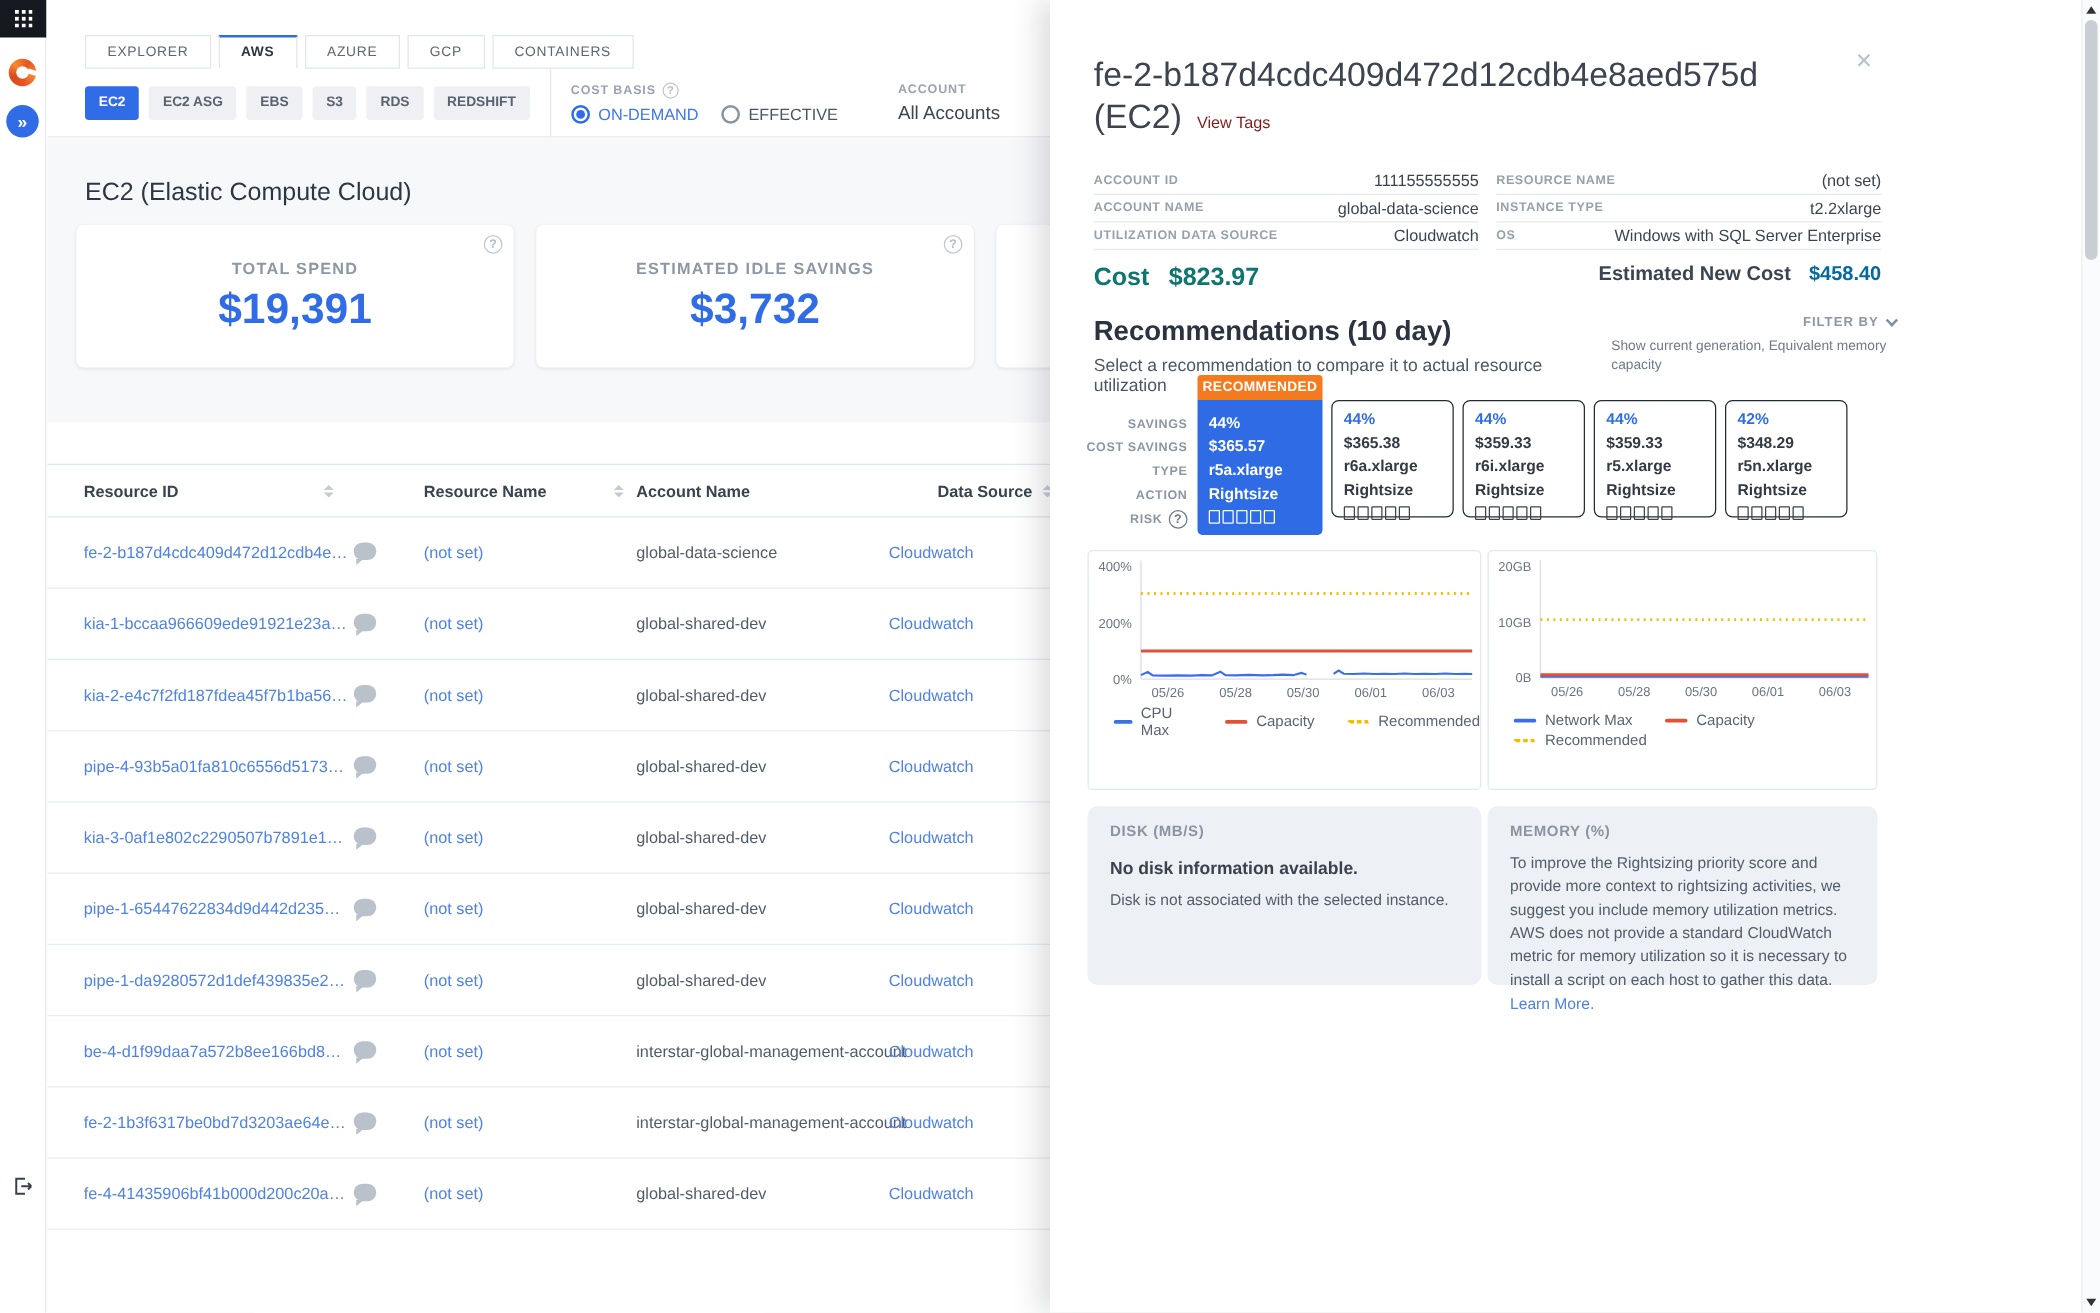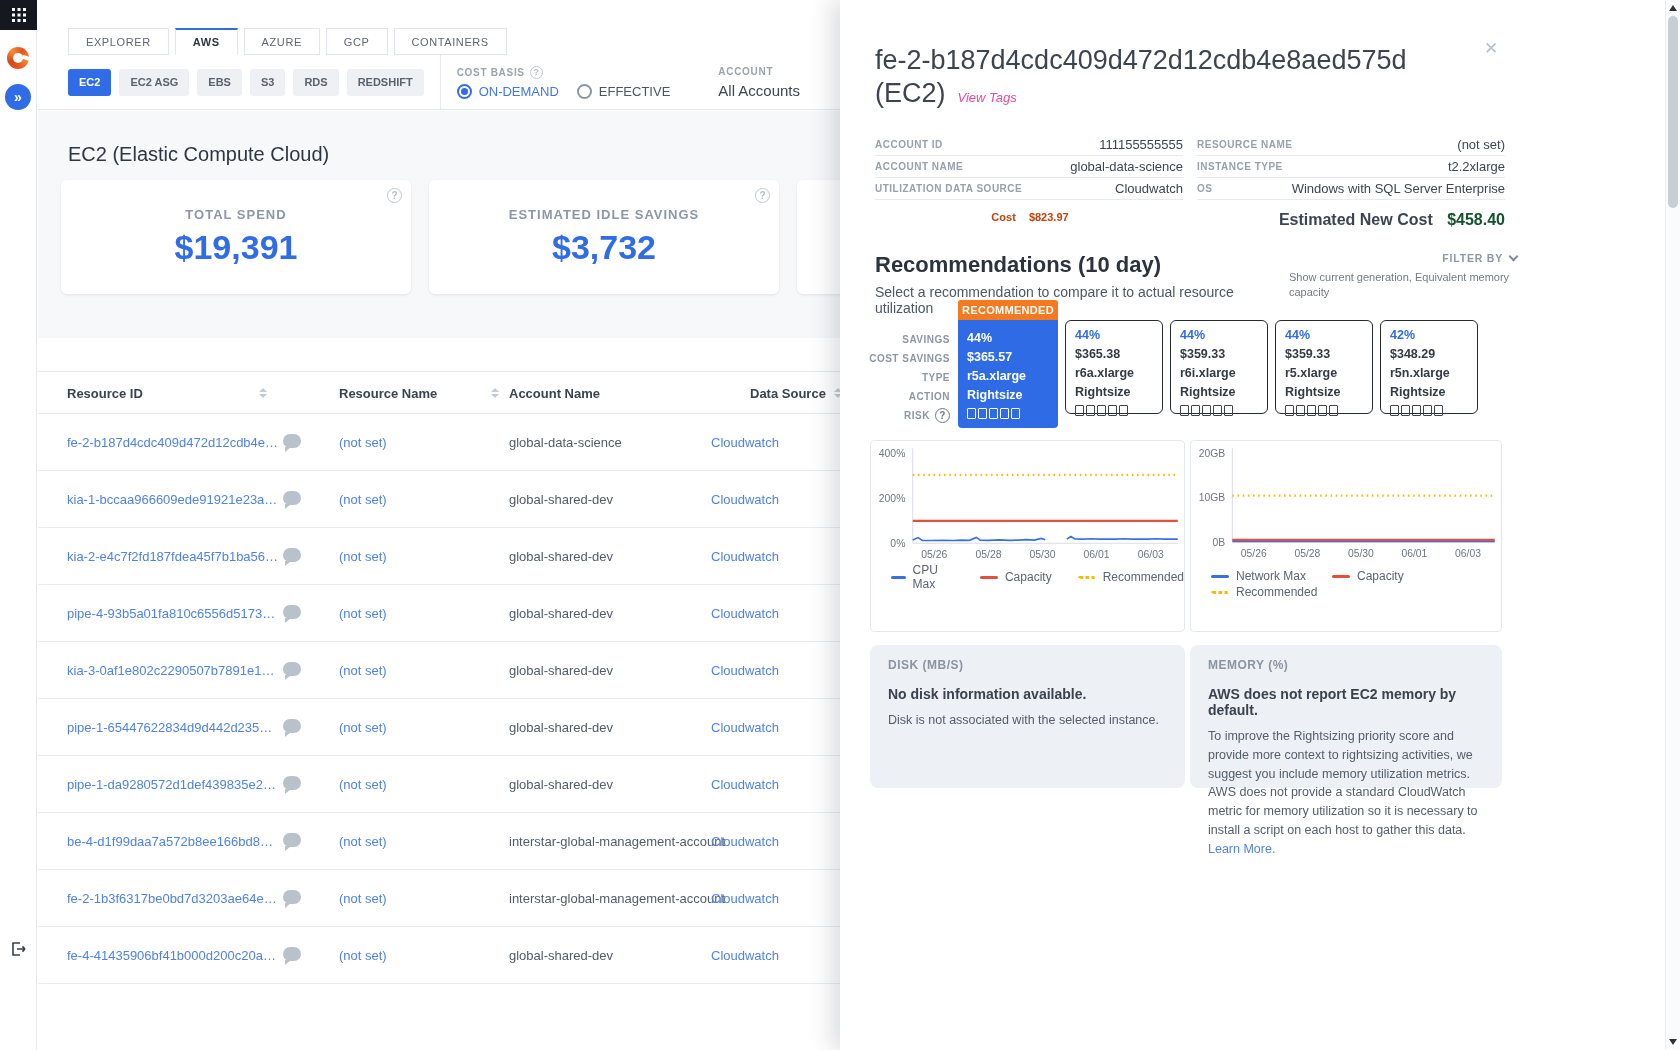--- a/index.html
+++ b/index.html
@@ -74,30 +74,30 @@
     background:#b9c1cb; border-radius:8px; }
   .chat::after { content:''; position:absolute; left:2px; bottom:-4px;
     border-top:5px solid #b9c1cb; border-right:6px solid transparent; }
   .name-cell { left:301px; } .acct-cell { left:471px; color:#515c6a; } .src-cell { left:673px; }
 
   
   .panel { position:absolute; left:840px; top:0; width:826px; height:100%; background:#fff;
     box-shadow:-8px 0 22px rgba(30,40,50,.16); z-index:10; }
   .close-x { position:absolute; top:38px; left:644px; font-size:17px; color:#b9c1cc; cursor:pointer; }
   .ptitle { position:absolute; top:44px; left:35px; width:620px; font-size:27px; color:#3c4450; line-height:33px; }
-  .view-tags { font-size:13px; color:#ec4899; margin-left:12px; cursor:pointer;font-style:italic; }
+  .view-tags { font-size:13px; color:#7f1d1d; margin-left:12px; cursor:pointer; }
   .details { position:absolute; top:134px; left:35px; width:630px; display:flex; gap:14px; }
   .dcol { flex:1; }
   .drow { display:flex; justify-content:space-between; align-items:center; border-bottom:1px solid #e6eaee; padding:4px 0; height:22px; }
   .dlabel { font-size:10px; font-weight:bold; color:#97a0ad; letter-spacing:.5px; white-space:nowrap; }
   .dvalue { font-size:13px; color:#3b4552; white-space:nowrap; }
   .cost-row { position:absolute; top:211px; left:35px; width:630px; display:flex; justify-content:space-between; }
-  .cost-left { width:310px; text-align:center; font-size:11px; font-weight:bold; color:#c2410c; }
+  .cost-left { width:310px; text-align:left; font-size:20px; font-weight:bold; color:#0f766e; }
   .cost-right { width:305px; text-align:right; font-size:16px; font-weight:bold; color:#3b4552; }
-  .cost-val { margin-left:10px; } .blue-val { color:#14532d; margin-left:10px; }
+  .cost-val { margin-left:10px; } .blue-val { color:#0369a1; margin-left:10px; }
 
   .rec-head { position:absolute; top:252px; left:35px; width:642px; display:flex; justify-content:space-between; }
   .rec-h2 { font-size:22px; font-weight:bold; color:#2b3340; }
   .rec-sub { font-size:14px; color:#4c5664; margin-top:6px; }
   .filter-by { text-align:left; }
   .fb-row { display:flex; justify-content:flex-end; align-items:center; gap:7px; font-size:10.5px;
     font-weight:bold; color:#8d97a5; letter-spacing:.8px; cursor:pointer; }
   .fb-row .chev { border-color:#7f8ea6; width:7px; height:7px; }
   .fb-desc { font-size:11px; color:#707a88; width:228px; margin-top:6px; line-height:1.35; }
 
@@ -580,21 +580,20 @@
   </div>
 
   <div class="bottom-row">
     <div class="gray-card c1">
       <div class="gc-head">DISK (MB/S)</div>
       <div class="gc-title">No disk information available.</div>
       <div class="gc-body">Disk is not associated with the selected instance.</div>
     </div>
     <div class="gray-card c2">
       <div class="gc-head">MEMORY (%)</div>
-      <div class="gc-title">AWS does not report EC2 memory by default.</div>
       <div class="gc-body"><span>To improve the Rightsizing priority score and provide more context to rightsizing activities, we suggest you include memory utilization metrics. AWS does not provide a standard CloudWatch metric for memory utilization so it is necessary to install a script on each host to gather this data.</span>
         <span class="link">Learn More.</span></div>
     </div>
   </div>
 </div>
 
 <div class="vscroll">
   <div class="sarrow up"></div>
   <div class="sthumb"></div>
   <div class="sarrow dn"></div>

